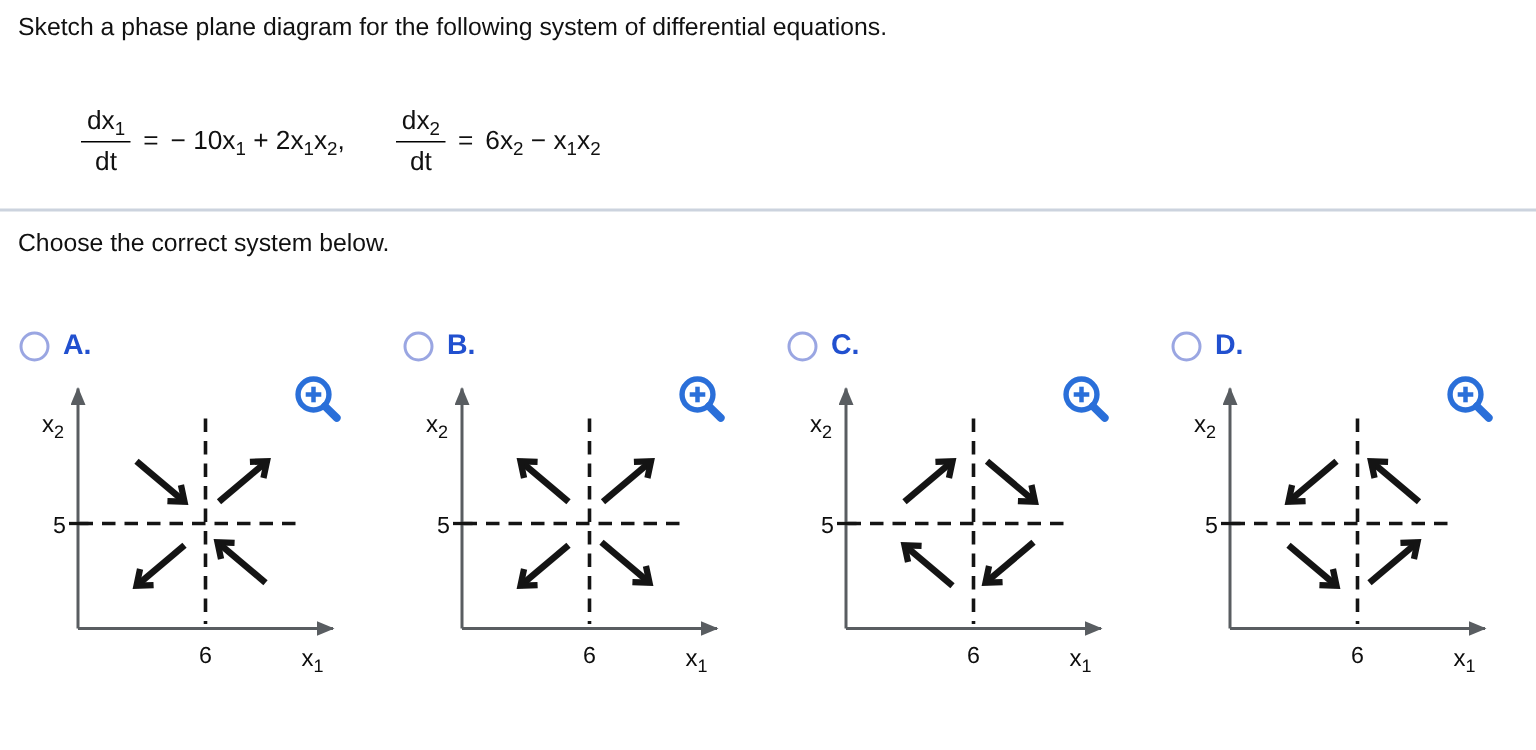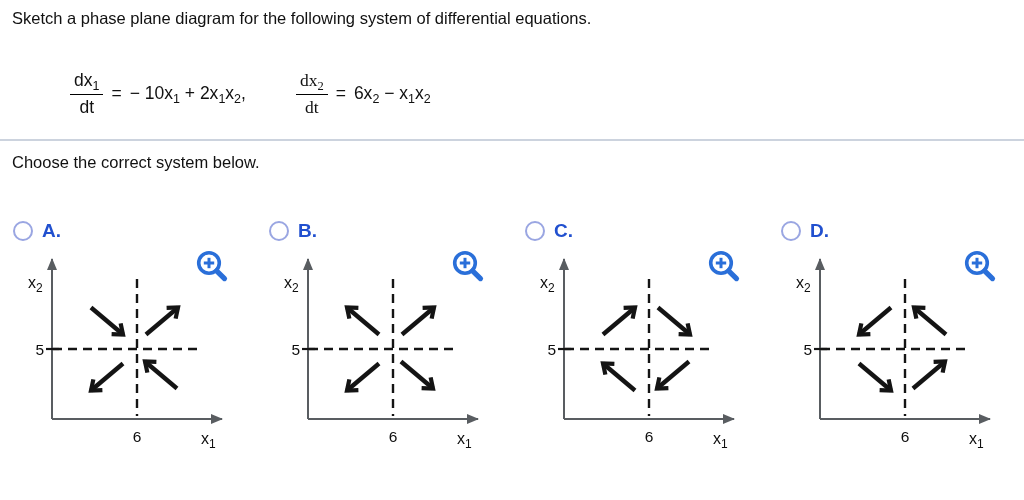--- a/index.html
+++ b/index.html
@@ -4,25 +4,25 @@
 <style>
   html,body{margin:0;padding:0;background:#fff;}
   .screen{position:relative;width:1024px;height:460px;background:#ffffff;overflow:hidden;
           font-family:"Liberation Sans",sans-serif;color:#111;padding-left:28px;}
   .q-title{position:absolute;left:12px;top:9px;font-size:16.5px;}
   .divider{position:absolute;left:0;top:139px;width:1024px;height:2px;background:#ccd3de;}
   .prompt{position:absolute;left:12px;top:153px;font-size:16.5px;}
 
   .eq-row{position:absolute;left:54px;top:66px;display:flex;align-items:center;
           font-size:17.5px;white-space:pre;}
-  .frac{display:flex;flex-direction:column;align-items:center;margin-left:16px;}
+  .frac{display:flex;flex-direction:column;align-items:center;}
   .frac .num{line-height:28px;padding:0 4px;}
   .frac .bar{align-self:stretch;height:0;border-top:1.9px solid #000;}
   .frac .den{line-height:25px;text-align:center;}
-  .frac2{margin-left:50px;font-family:Liberation Serif, serif;}
+  .frac2{margin-left:34px;}
   .eq-eq{margin:0 8px;}
   sub.s{font-size:12.5px;vertical-align:-4px;line-height:0;}
 
   .opts{position:absolute;left:0;top:210px;width:1024px;display:flex;}
   .opt{width:256px;}
   .opt-head{display:flex;align-items:center;padding:10px 0 0 13px;}
   .radio{width:16px;height:16px;border:2px solid #9aa6e2;border-radius:50%;background:#fff;cursor:pointer;}
   .letter{margin-left:9px;font-weight:700;font-size:19px;color:#2150cf;cursor:pointer;}
   svg.graph{display:block;margin-top:4px;}
   svg.graph text{font-family:"Liberation Sans",sans-serif;fill:#0e0e0e;}

